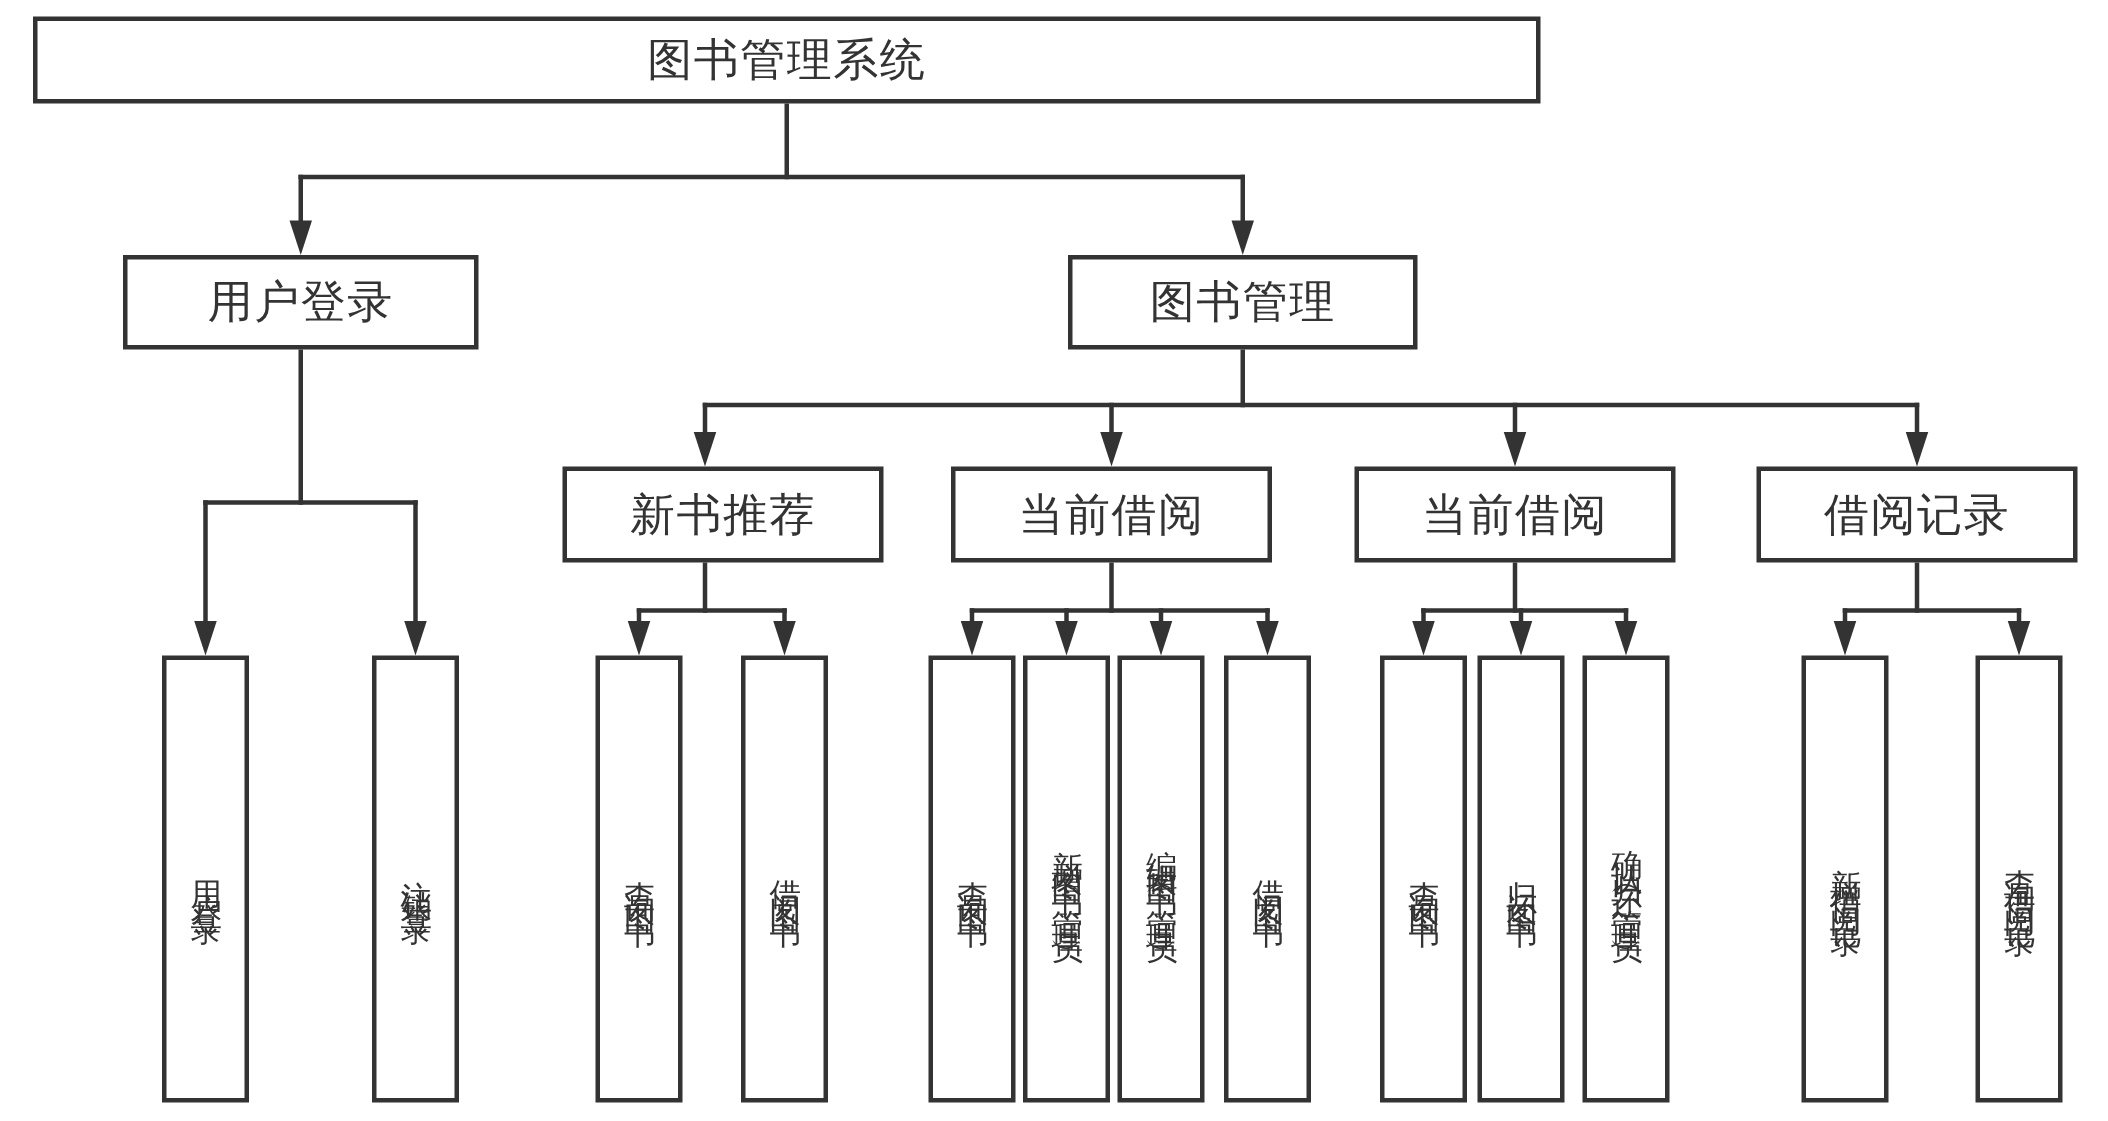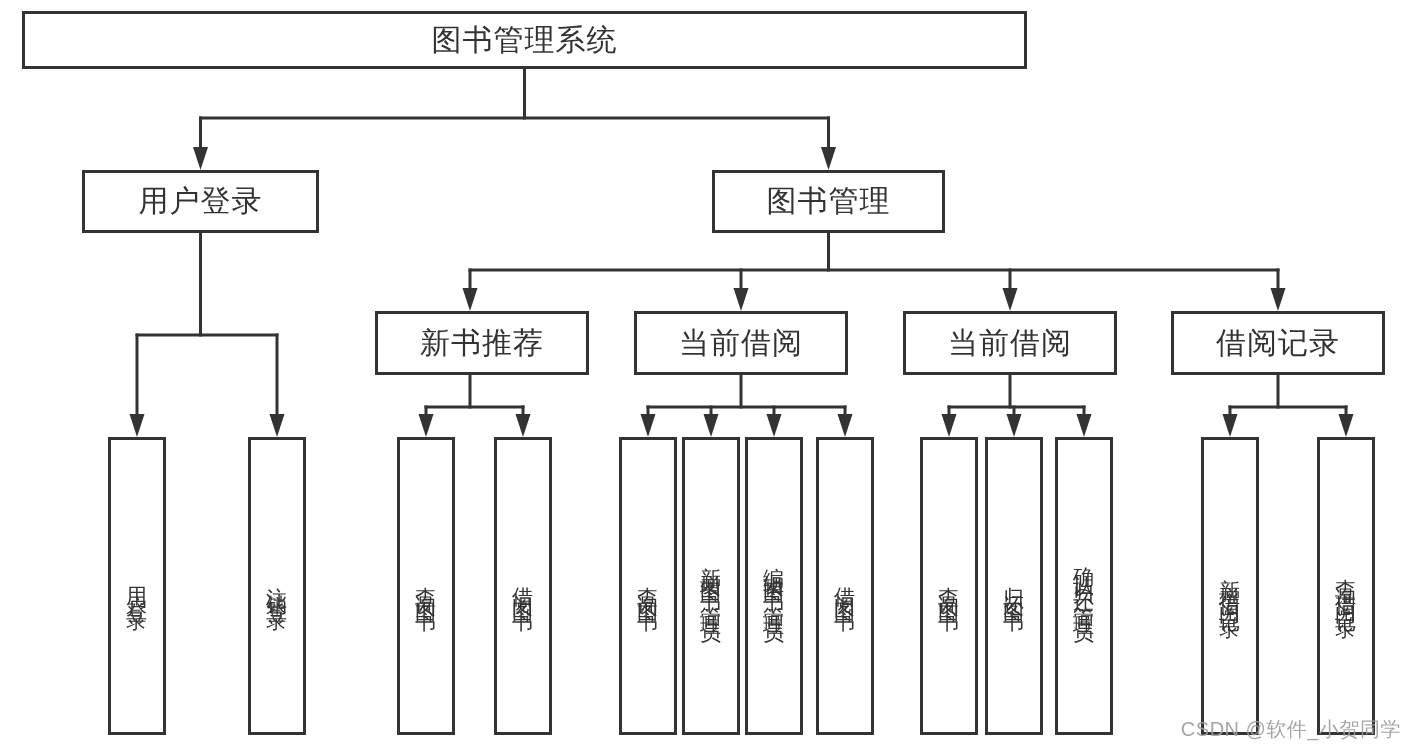--- a/index.html
+++ b/index.html
@@ -176,14 +176,13 @@
       <div class="node v" style="left: 1055px; top: 437px; width: 58px; height: 298px;">
         <span>确认归还（管理员）</span>
       </div>
       <div class="node v" style="left: 1201px; top: 437px; width: 58px; height: 298px;">
         <span>新增借阅记录</span>
       </div>
       <div class="node v" style="left: 1317px; top: 437px; width: 58px; height: 298px;">
         <span>查询借阅记录</span>
       </div>
     </div>
-  <div class="watermark">CSDN @软件_小贺同学</div>
 </div>
 
 </body></html>

